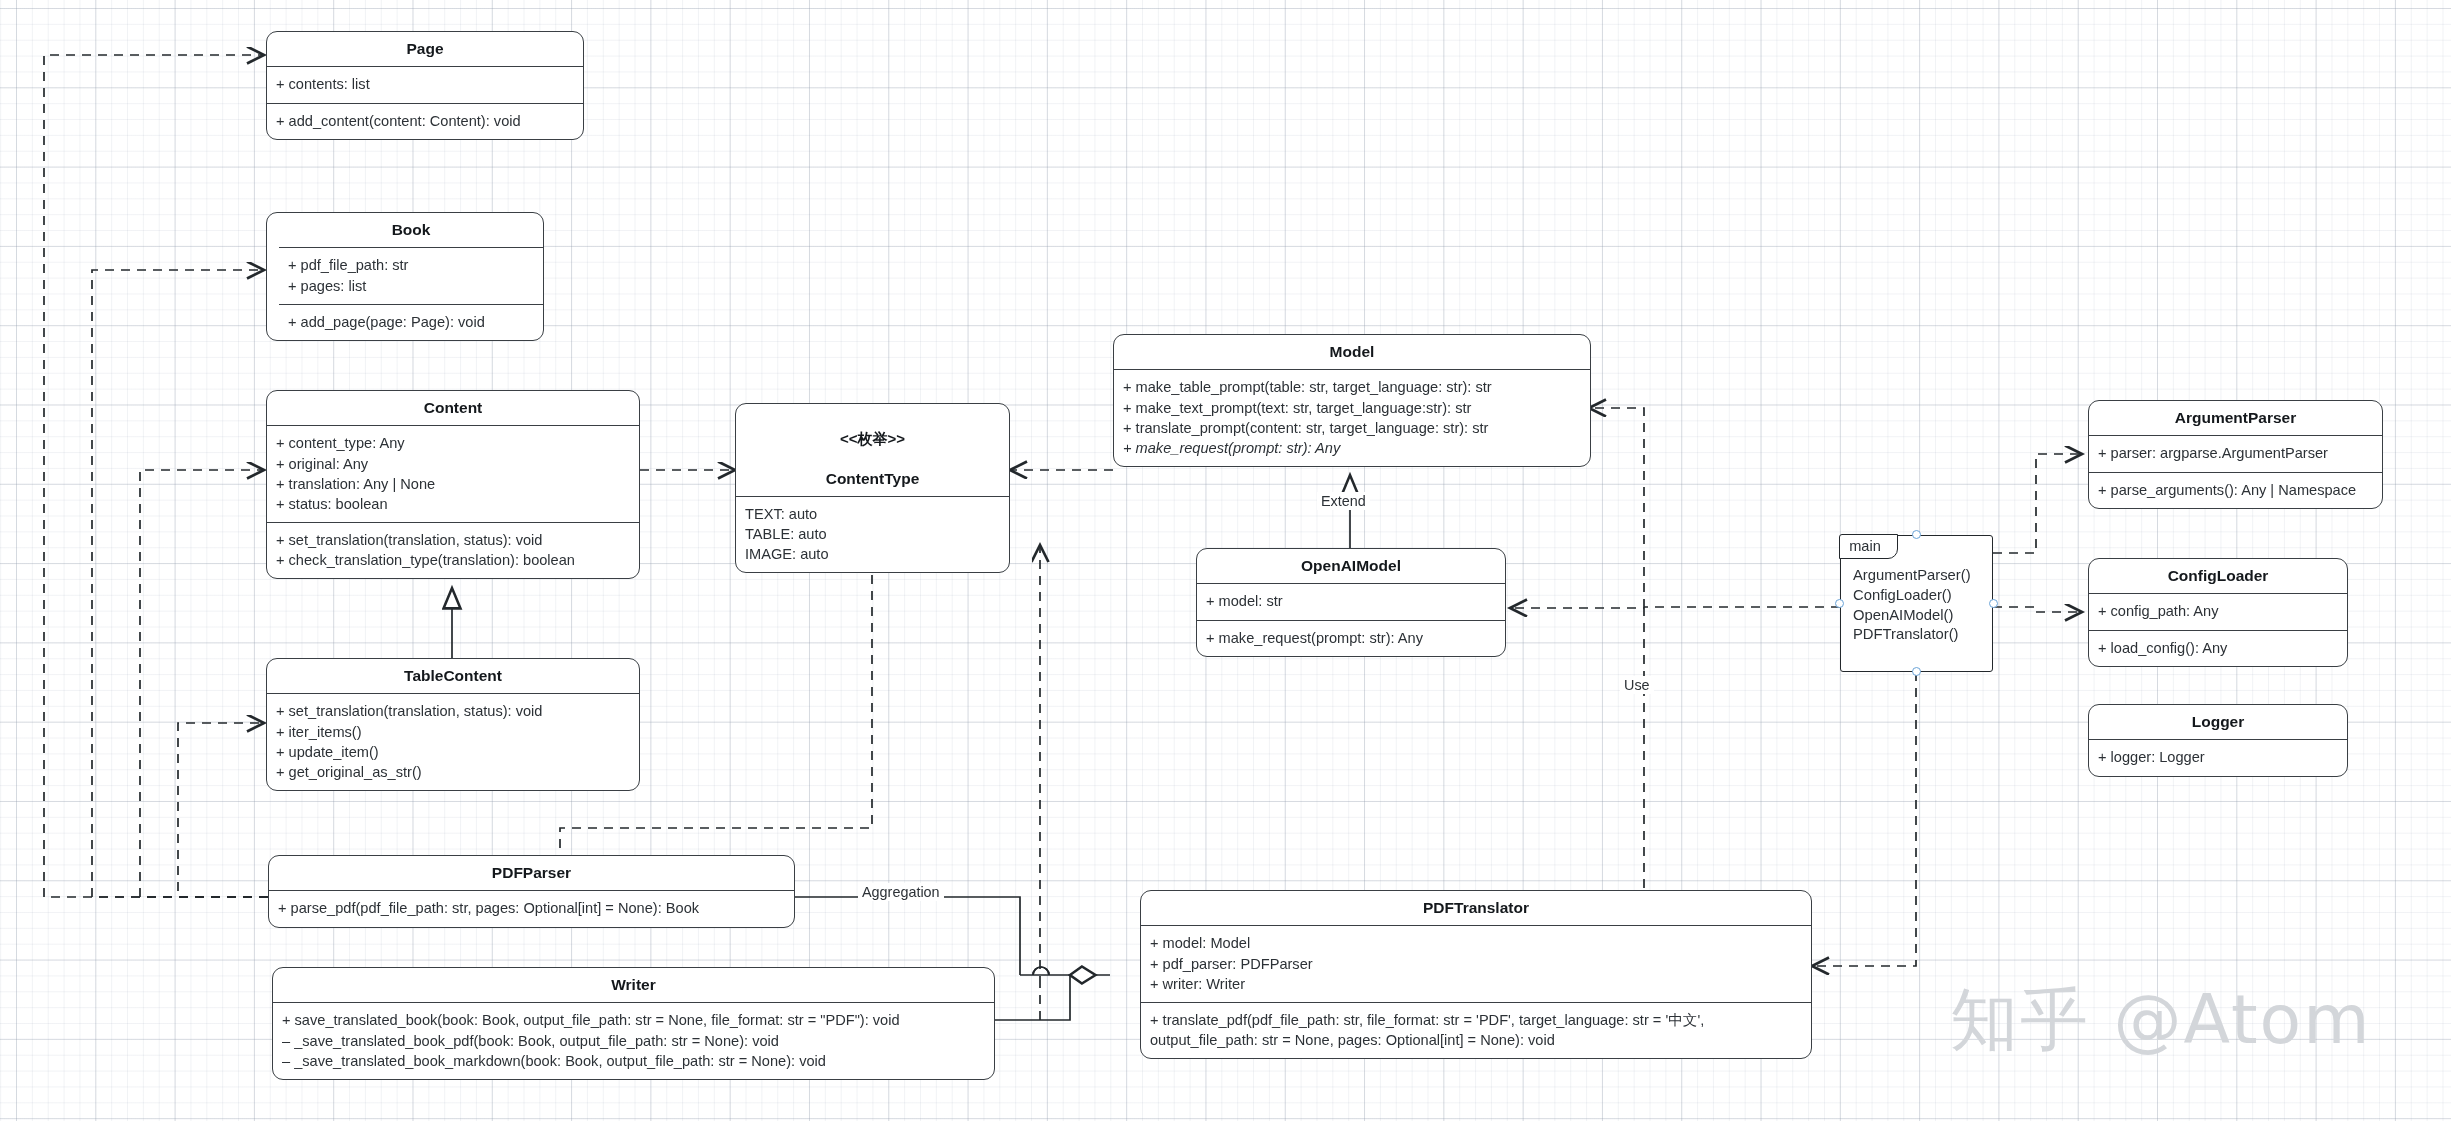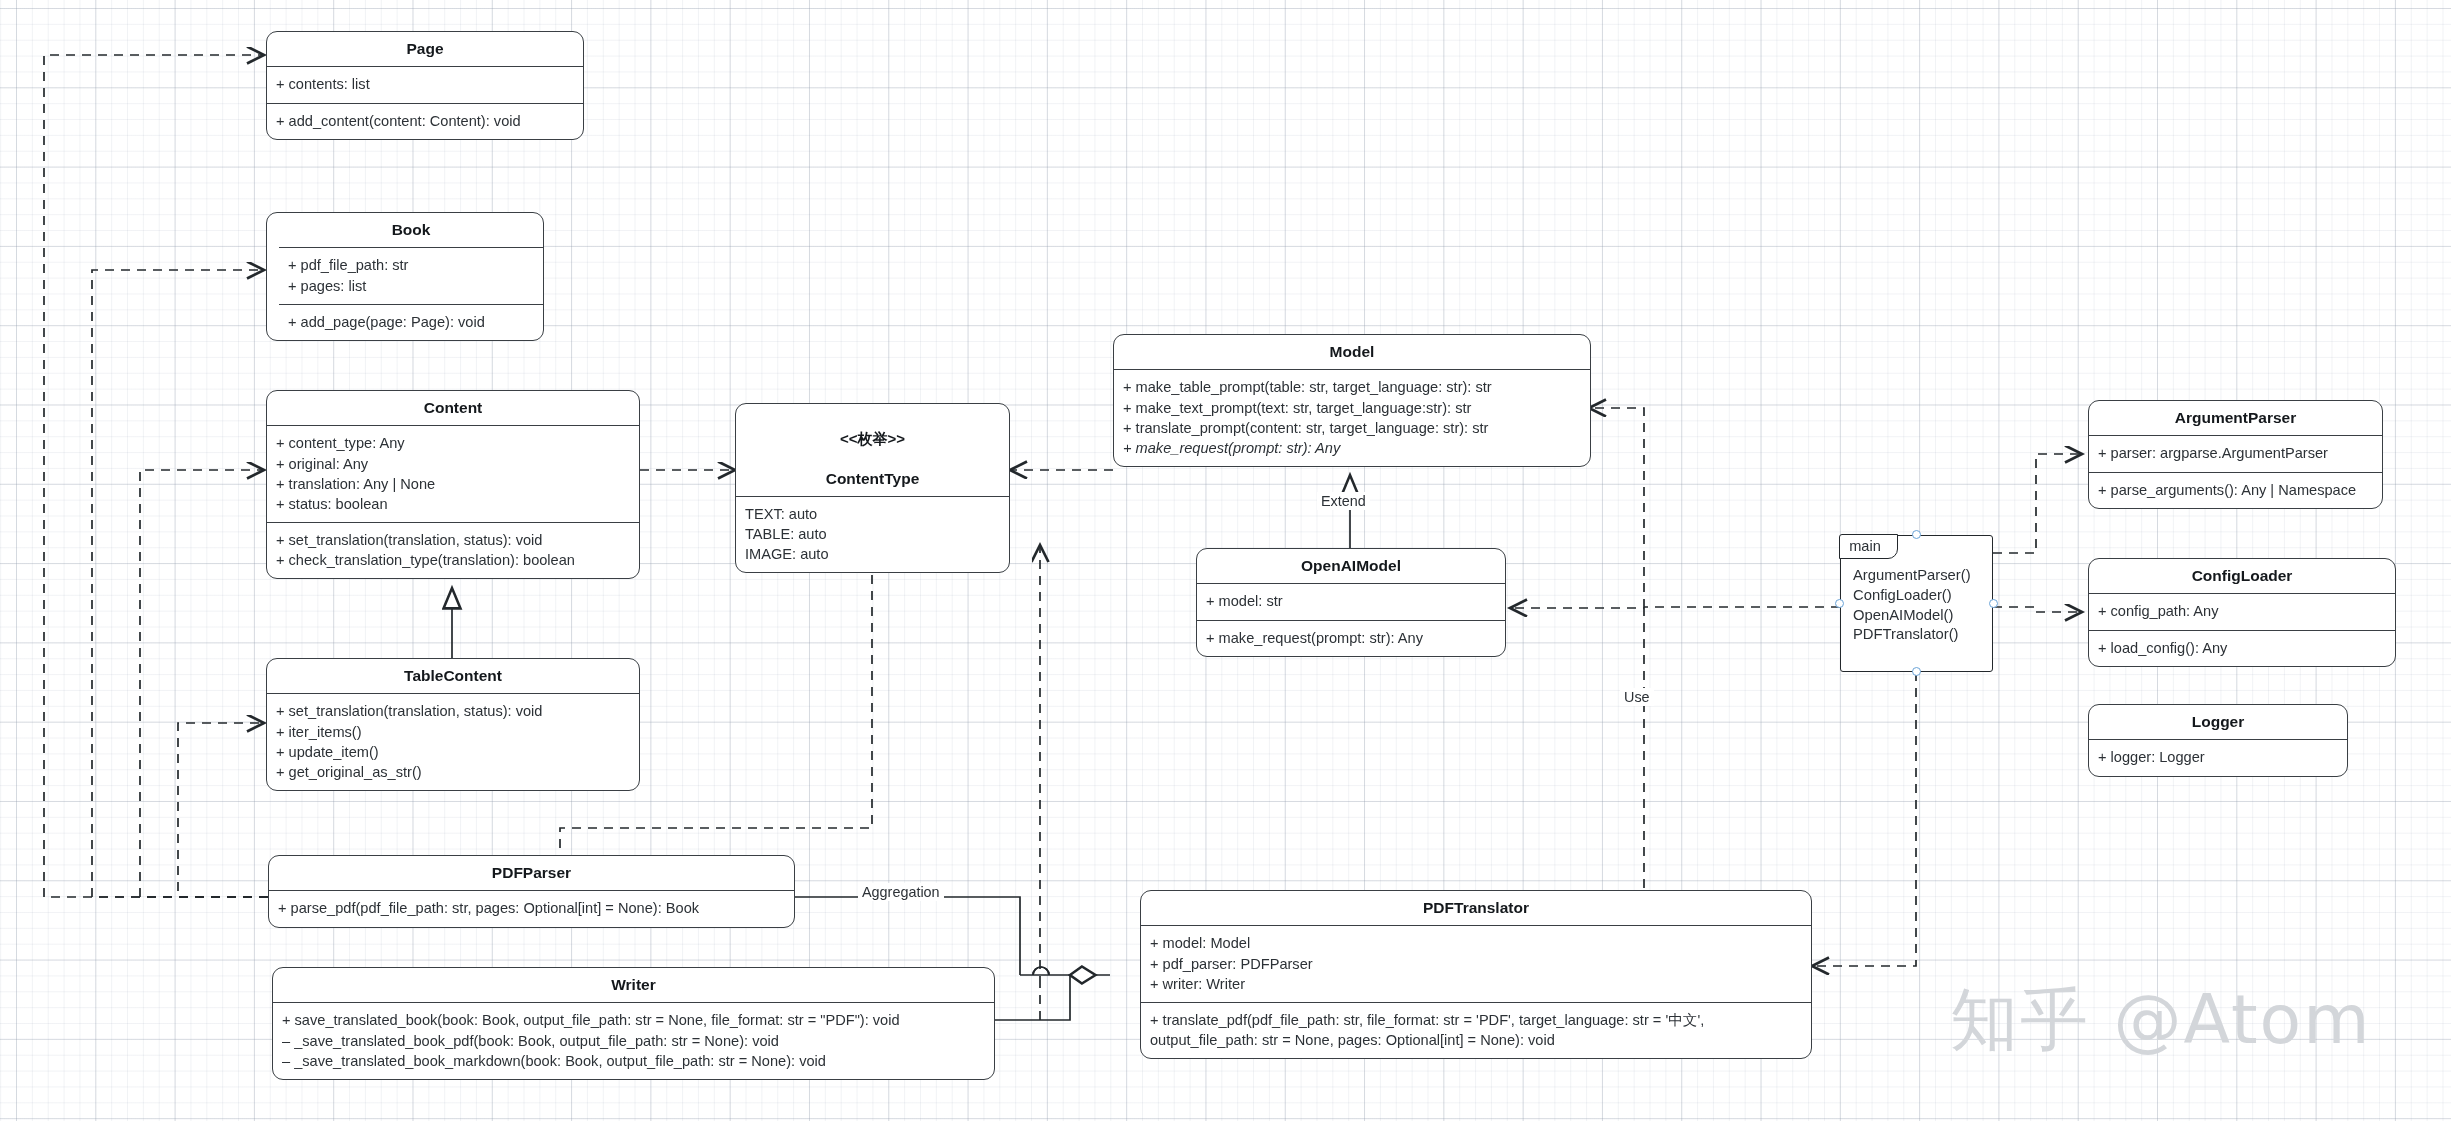--- a/index.html
+++ b/index.html
@@ -252,21 +252,21 @@
   <div class="cls" style="left:2088px; top:400px; width:295px;">
     <div class="title">ArgumentParser</div>
     <div class="sect">
       <div class="row">+ parser: argparse.ArgumentParser</div>
     </div>
     <div class="sect">
       <div class="row">+ parse_arguments(): Any | Namespace</div>
     </div>
   </div>
 
-  <div class="cls" style="left:2088px; top:558px; width:308px;">
+  <div class="cls" style="left:2088px; top:558px; width:260px;">
     <div class="title">ConfigLoader</div>
     <div class="sect">
       <div class="row">+ config_path: Any</div>
     </div>
     <div class="sect">
       <div class="row">+ load_config(): Any</div>
     </div>
   </div>
 
   <div class="cls" style="left:2088px; top:704px; width:260px;">
@@ -313,18 +313,18 @@
       <div>OpenAIModel()</div>
       <div>PDFTranslator()</div>
     </div>
   </div>
   <div class="handle" style="left:1912px; top:530px;"></div>
   <div class="handle" style="left:1835px; top:599px;"></div>
   <div class="handle" style="left:1989px; top:599px;"></div>
   <div class="handle" style="left:1912px; top:667px;"></div>
 
   <div class="edge-label" style="left:1317px; top:492px;">Extend</div>
-  <div class="edge-label" style="left:1620px; top:676px;margin-top:12px;">Use</div>
+  <div class="edge-label" style="left:1620px; top:676px;">Use</div>
   <div class="edge-label" style="left:858px; top:883px;">Aggregation</div>
 
   <div class="watermark" style="left:1950px; top:975px;">知乎 @Atom</div>
 
 </div>
 
 </body></html>

